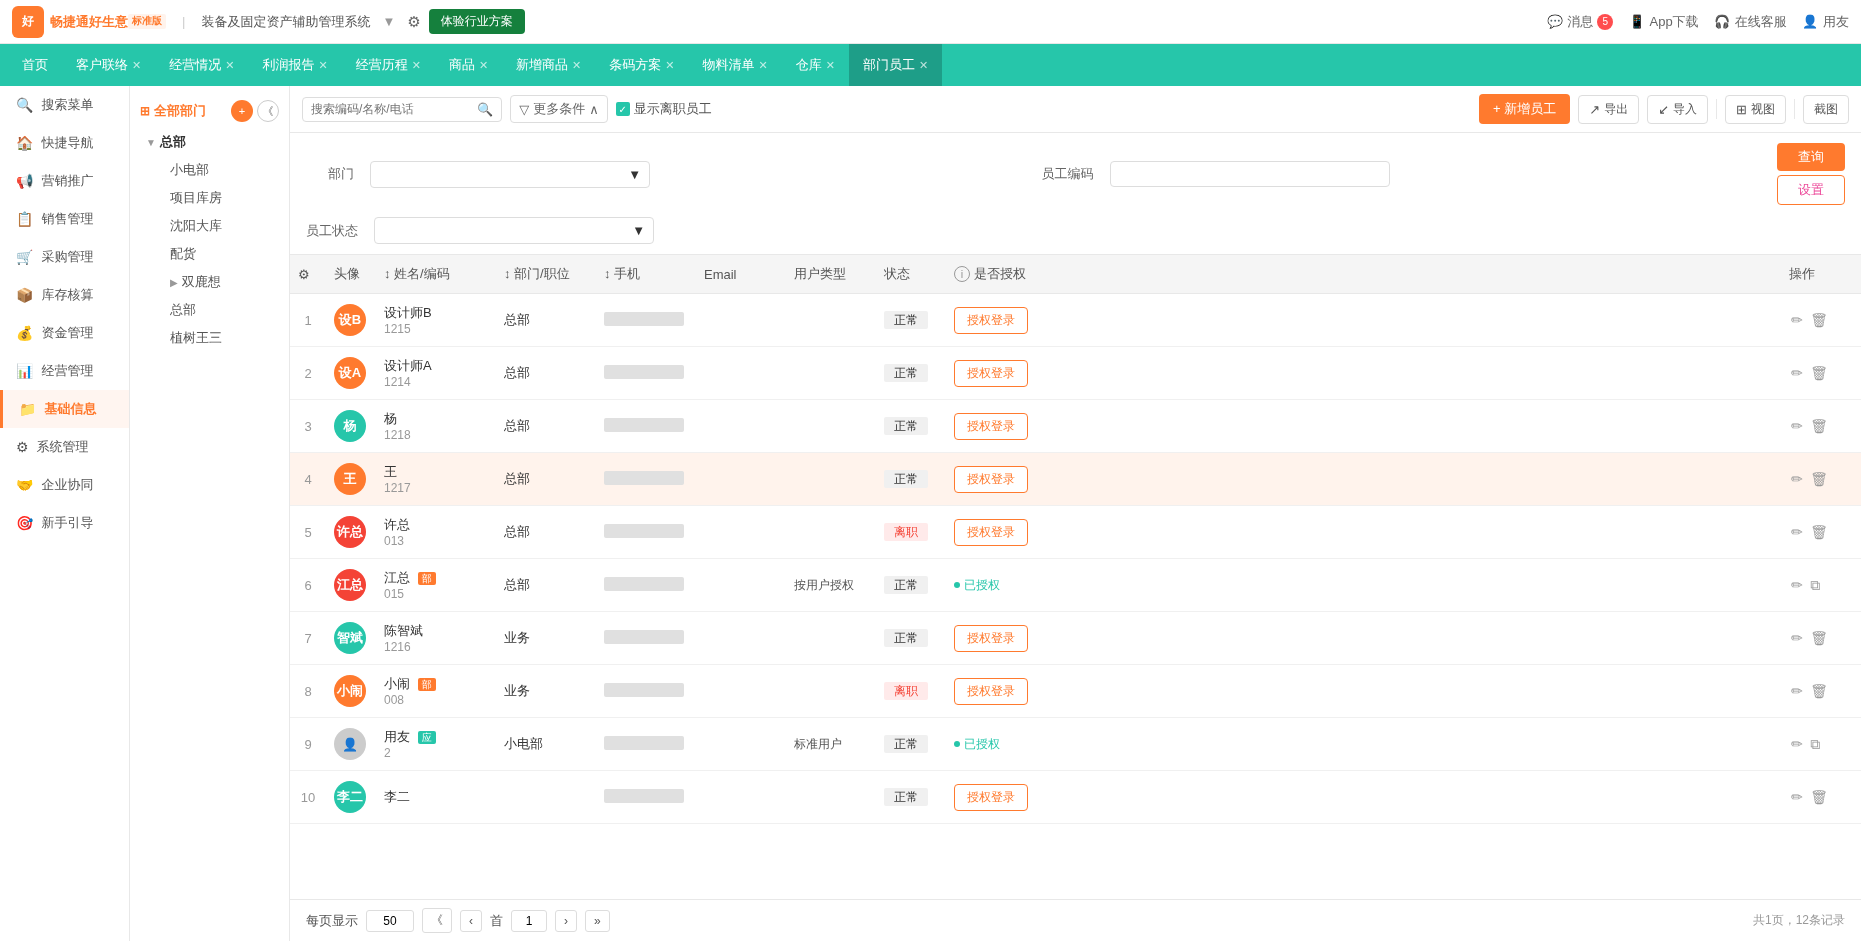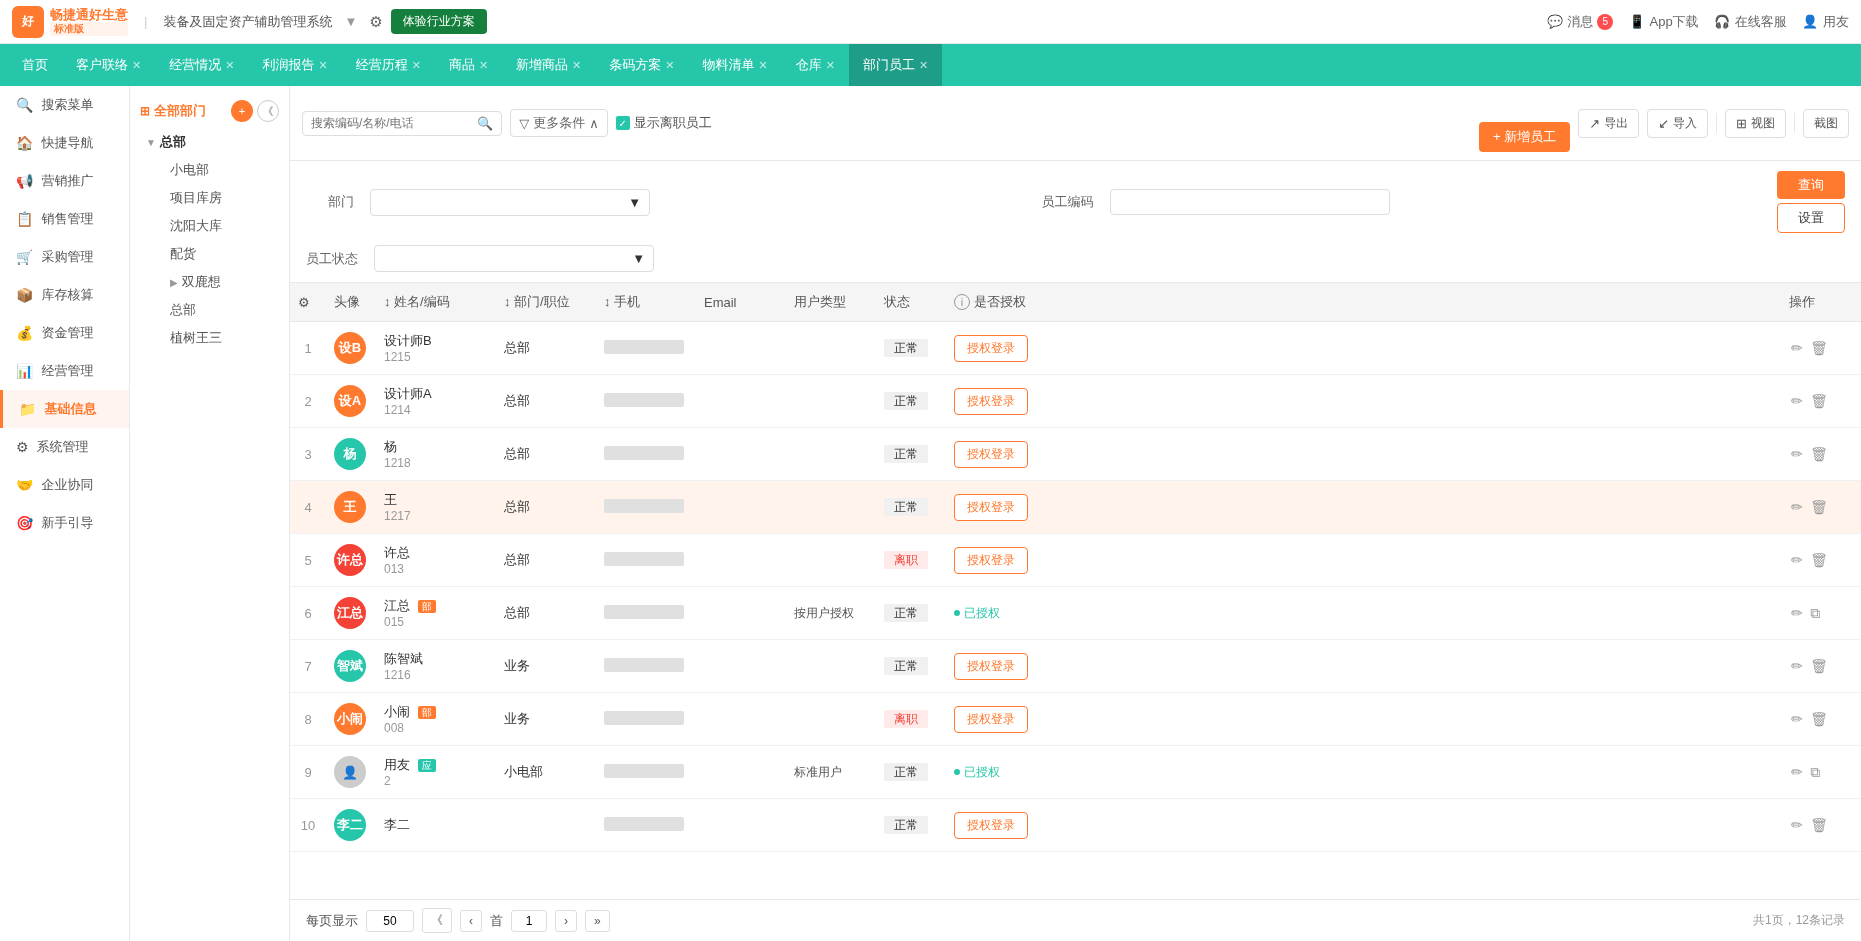--- a/index.html
+++ b/index.html
@@ -49,33 +49,33 @@
     .main-panel { flex: 1; display: flex; flex-direction: column; overflow: hidden; }
 
     
     .toolbar { background: white; padding: 8px 12px; border-bottom: 1px solid #e8e8e8; display: flex; align-items: center; gap: 8px; }
     .search-box { display: flex; align-items: center; border: 1px solid #ddd; border-radius: 4px; padding: 4px 8px; gap: 6px; background: white; }
     .search-box input { border: none; outline: none; font-size: 12px; width: 160px; color: #333; }
     .filter-btn { display: flex; align-items: center; gap: 4px; color: #666; cursor: pointer; font-size: 12px; border: 1px solid #ddd; padding: 4px 8px; border-radius: 4px; }
     .checkbox-label { display: flex; align-items: center; gap: 4px; font-size: 12px; color: #555; cursor: pointer; }
     .checkbox-checked { width: 14px; height: 14px; background: #26c6aa; border-radius: 2px; display: flex; align-items: center; justify-content: center; color: white; font-size: 10px; }
     .toolbar-right { margin-left: auto; display: flex; align-items: center; gap: 8px; }
-    .btn-add { background: #ff7a2e; color: white; padding: 6px 14px; border-radius: 4px; cursor: pointer; font-size: 13px; border: none; white-space: nowrap; margin-top: 28px; }
+    .btn-add { background: #ff7a2e; color: white; padding: 6px 14px; border-radius: 4px; cursor: pointer; font-size: 13px; border: none; white-space: nowrap; }
     .btn-outline { border: 1px solid #ddd; background: white; color: #555; padding: 5px 10px; border-radius: 4px; cursor: pointer; font-size: 12px; display: flex; align-items: center; gap: 4px; }
     .divider-v { width: 1px; height: 20px; background: #e8e8e8; }
 
     
     .filter-area { background: white; padding: 10px 16px; border-bottom: 1px solid #e8e8e8; display: flex; flex-wrap: wrap; gap: 12px; align-items: center; }
     .filter-row { display: flex; align-items: center; gap: 12px; width: 100%; }
     .filter-item { display: flex; align-items: center; gap: 16px; flex: 1; }
     .filter-label { color: #666; font-size: 13px; white-space: nowrap; min-width: 48px; text-align: right; }
     .filter-select { flex: 1; border: 1px solid #ddd; border-radius: 4px; padding: 5px 8px; font-size: 12px; color: #333; display: flex; align-items: center; justify-content: space-between; cursor: pointer; max-width: 280px; }
     .filter-input { flex: 1; border: 1px solid #ddd; border-radius: 4px; padding: 5px 8px; font-size: 12px; color: #333; outline: none; max-width: 280px; }
     .btn-query { background: #ff7a2e; color: white; padding: 5px 20px; border-radius: 4px; cursor: pointer; border: none; font-size: 13px; }
-    .btn-set { background: white; color: #404040; border: 1px solid #ff7a2e; padding: 5px 20px; border-radius: 4px; cursor: pointer; font-size: 13px; }
+    .btn-set { background: white; color: #ec4899; border: 1px solid #ff7a2e; padding: 5px 20px; border-radius: 4px; cursor: pointer; font-size: 13px; }
 
     
     .table-wrap { flex: 1; overflow-y: auto; background: white; }
     table { width: 100%; border-collapse: collapse; }
     thead th { background: #f5f5f5; padding: 10px 8px; text-align: left; font-weight: normal; color: #555; font-size: 13px; border-bottom: 1px solid #e8e8e8; white-space: nowrap; }
     tbody td { padding: 10px 8px; border-bottom: 1px solid #f0f0f0; color: #333; font-size: 13px; vertical-align: middle; }
     tbody tr.highlighted { background: #fff3ec; }
     .avatar { width: 32px; height: 32px; border-radius: 50%; display: flex; align-items: center; justify-content: center; color: white; font-size: 13px; font-weight: bold; }
     .avatar-gray { background: #bbb; }
     .avatar-orange { background: #ff7a2e; }
@@ -105,21 +105,21 @@
     
     .info-icon { display: inline-flex; align-items: center; justify-content: center; width: 16px; height: 16px; border-radius: 50%; border: 1px solid #999; color: #999; font-size: 11px; cursor: pointer; margin-right: 4px; }
   </style>
 </head>
 <body>
 
 <div class="top-bar">
   <div class="top-bar-left">
     <div class="logo-area">
       <div class="logo-icon">好</div>
-      <div style="display:flex;flex-direction:column;line-height:1.2">
+      <div style="display:flex;flex-direction:row;line-height:1.2">
         <span style="font-size:13px;color:#ff7a2e;font-weight:bold;">畅捷通好生意</span>
         <span class="logo-sub">标准版</span>
       </div>
     </div>
     <span style="color:#ccc;margin:0 8px">|</span>
     <span style="color:#555;font-size:13px;">装备及固定资产辅助管理系统</span>
     <span style="color:#999;cursor:pointer;margin-left:4px">▼</span>
     <span style="color:#666;cursor:pointer;margin-left:4px;font-size:15px">⚙</span>
     <div class="trial-btn">体验行业方案</div>
   </div>

